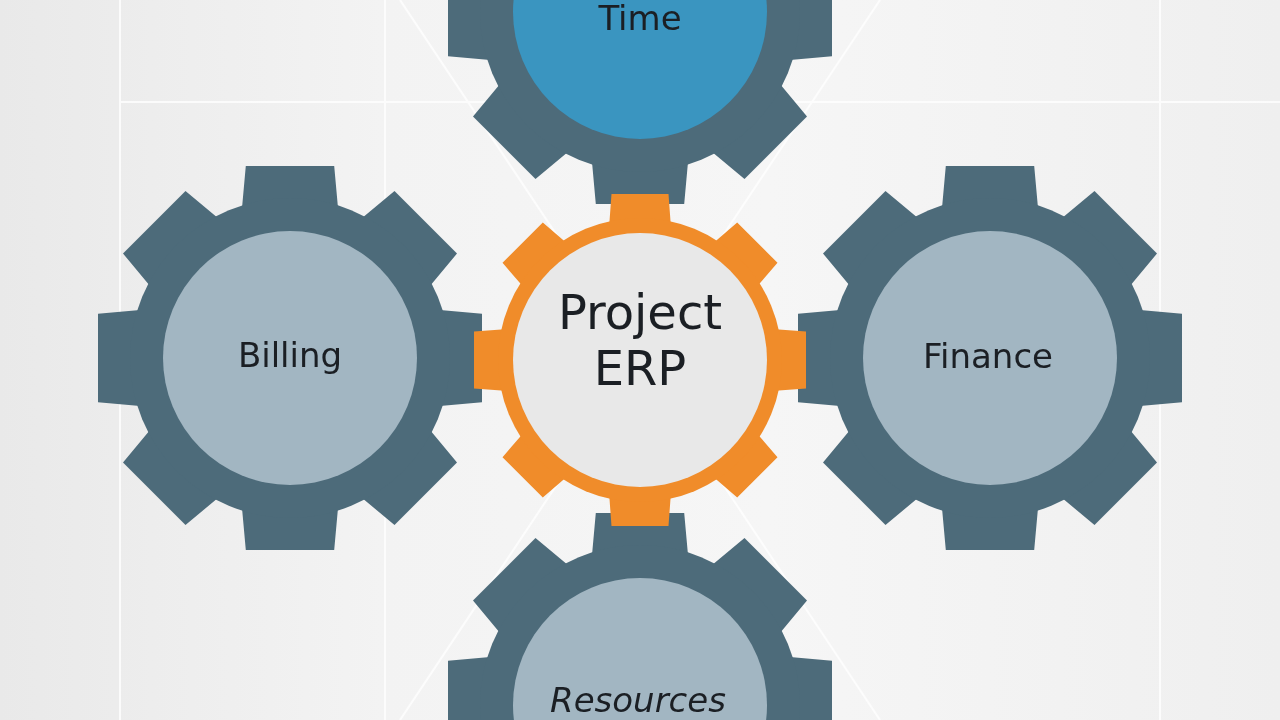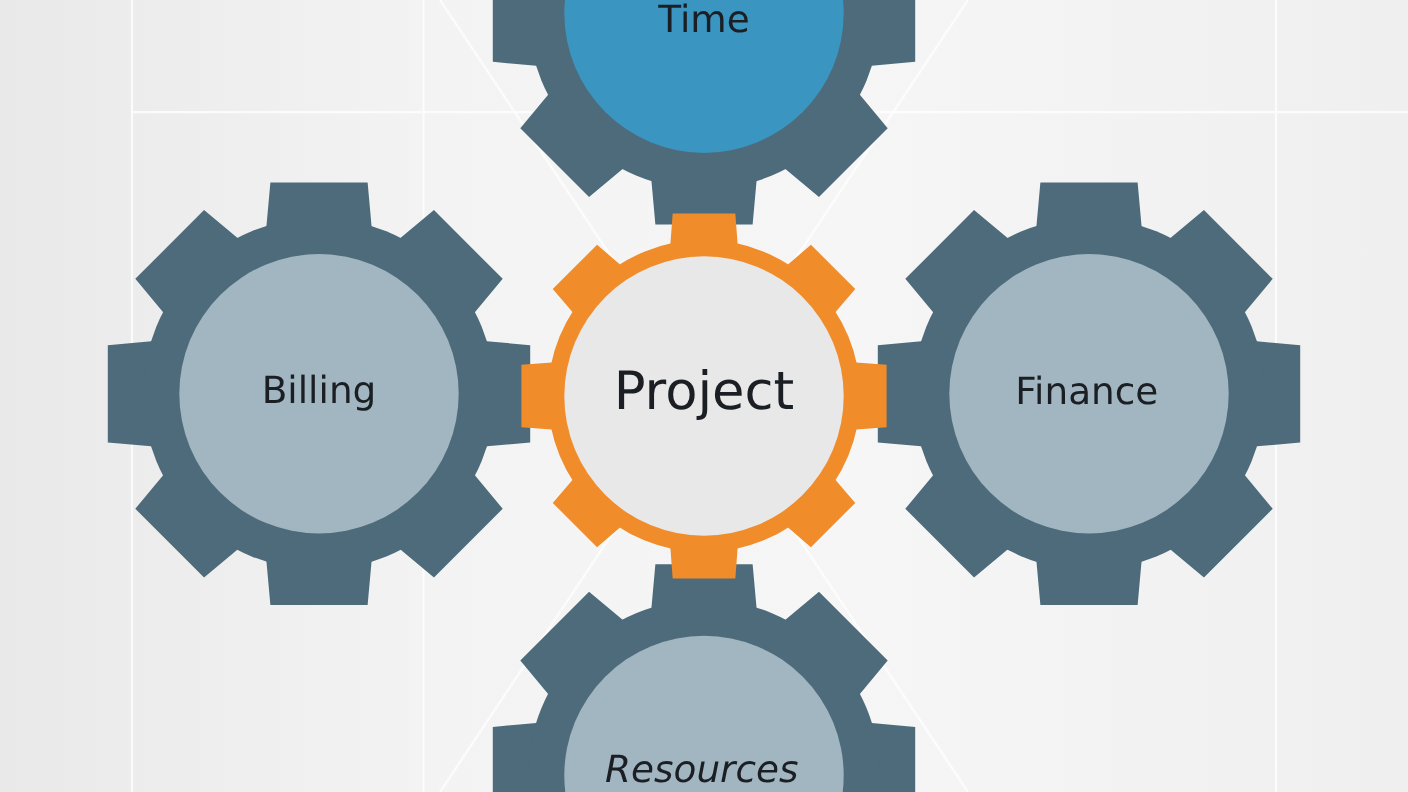--- a/index.html
+++ b/index.html
@@ -56,15 +56,16 @@
         <circle cx="640" cy="360" r="142" fill="#F08C2A"></circle>
         <circle cx="640" cy="360" r="127" fill="#E8E8E8"></circle>
       </g>
     </g>
 </svg>
 
 <div class="label small" style="left:640px; top:18px;">Time</div>
 <div class="label small" style="left:290px; top:355px;">Billing</div>
 <div class="label small" style="left:988px; top:356px;">Finance</div>
 <div class="label small" style="left:638px; top:700px;font-style:italic;">Resources</div>
-<div class="label big" style="left:640px; top:356px;">
+<div class="label big" style="left:640px; top:340px;">
   <div>Project</div>
+  <div>ERP</div>
 </div>
 
 </body></html>

